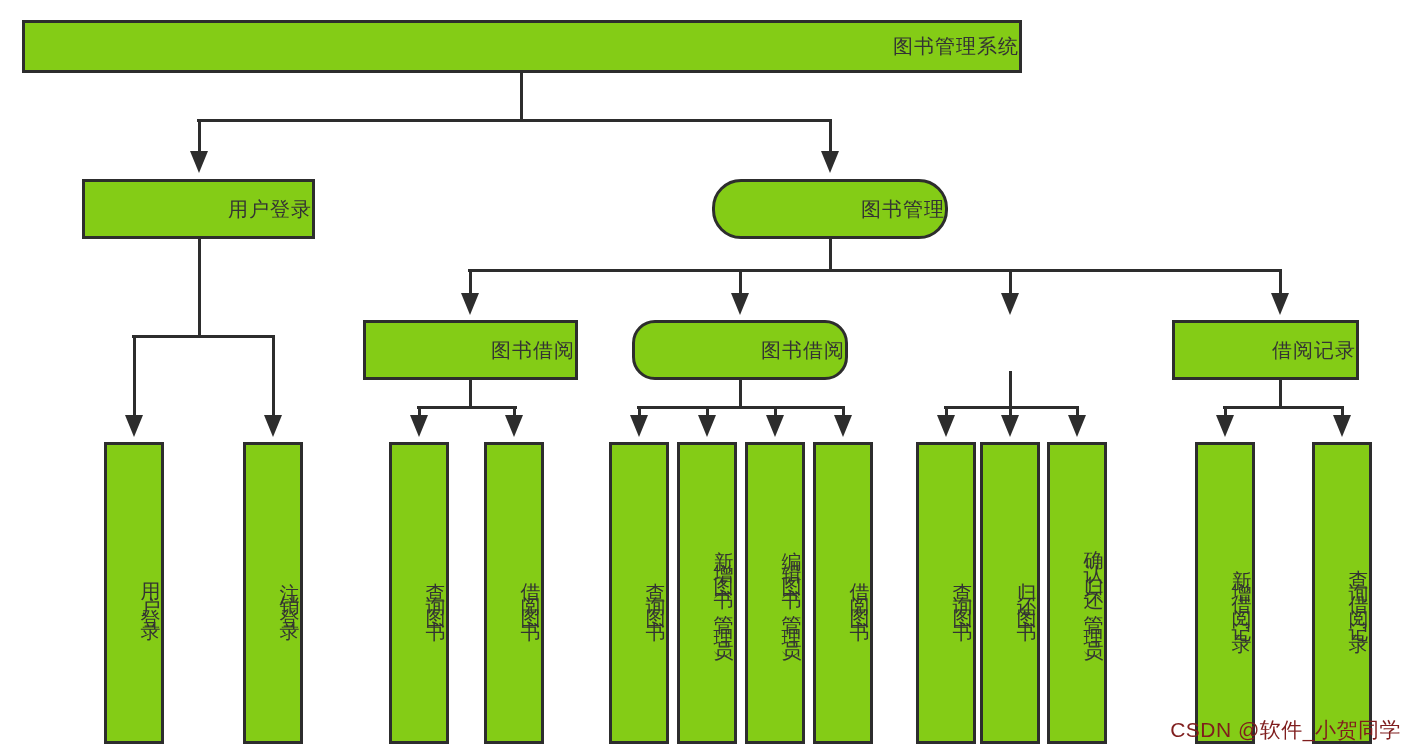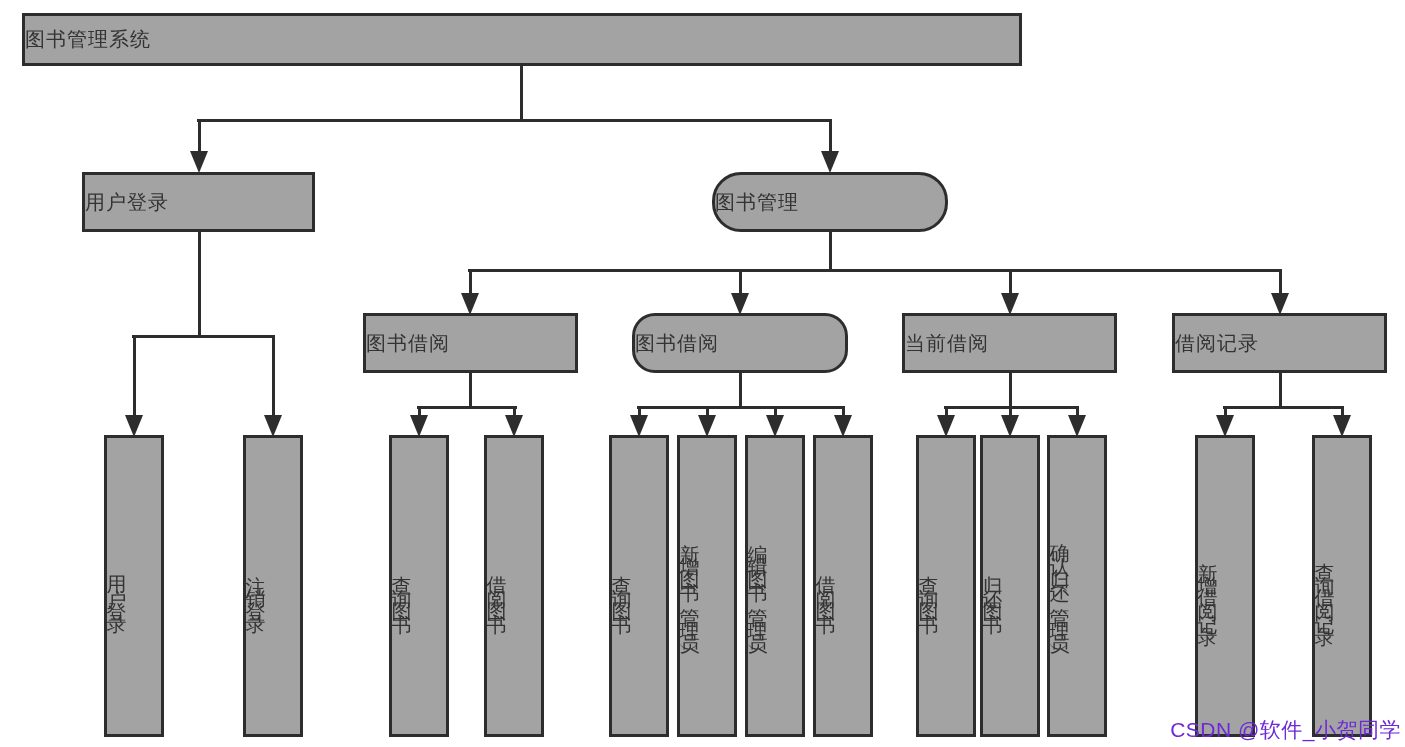--- a/index.html
+++ b/index.html
@@ -1,38 +1,38 @@
 <!DOCTYPE html>
 <html><head>
 <meta charset="utf-8">
 <style>
   html,body{margin:0;padding:0;background:#ffffff;}
   .canvas{
     position:relative;width:1405px;height:747px;background:#ffffff;
     font-family:"Liberation Sans","DejaVu Sans",sans-serif;color:#333333;overflow:hidden;
   }
   .box{
-    position:absolute;box-sizing:border-box;border:3px solid #2d2d2d;background:#a3a3a3;
-    display:flex;align-items:center;justify-content:flex-start;
-    font-size:20px;letter-spacing:1px;z-index:2;
+    position:absolute;box-sizing:border-box;border:3px solid #2d2d2d;background:#84cc16;
+    display:flex;align-items:center;justify-content:flex-end;
+    font-size:20px;letter-spacing:1px;z-index:2;margin-top:7px;
   }
   .vbox .vtext{
     writing-mode:vertical-rl;text-orientation:mixed;
     font-size:20px;letter-spacing:13px;line-height:1;
   }
   .vl,.hl{position:absolute;background:#2d2d2d;z-index:1;}
   .vl{width:3px;}
   .hl{height:3px;}
   .ah{
     position:absolute;width:0;height:0;z-index:1;
     border-left:9px solid transparent;border-right:9px solid transparent;
     border-top:22px solid #2d2d2d;
   }
   .watermark{
-    position:absolute;right:4px;bottom:3px;font-size:21px;color:#6d28d9;
+    position:absolute;right:4px;bottom:3px;font-size:21px;color:#7f1d1d;
     letter-spacing:0.5px;z-index:10;white-space:nowrap;
   }
 </style>
 </head>
 <body>
 
 <div class="canvas">
 
   <div class="box" style="left:22px;top:13px;width:1000px;height:53px;">
     <span>图书管理系统</span>
@@ -44,24 +44,21 @@
   <div class="box" style="left:712px;top:172px;width:236px;height:60px;border-radius:29px;">
     <span>图书管理</span>
   </div>
 
   <div class="box" style="left:363px;top:313px;width:215px;height:60px;">
     <span>图书借阅</span>
   </div>
   <div class="box" style="left:632px;top:313px;width:216px;height:60px;border-radius:23px;">
     <span>图书借阅</span>
   </div>
-  <div class="box" style="left:902px;top:313px;width:215px;height:60px;">
-    <span>当前借阅</span>
-  </div>
-  <div class="box" style="left:1172px;top:313px;width:215px;height:60px;">
+  <div class="box" style="left:1172px;top:313px;width:187px;height:60px;">
     <span>借阅记录</span>
   </div>
 
   <div class="box vbox" style="left:104px;top:435px;width:60px;height:302px;">
     <span class="vtext">用户登录</span>
   </div>
   <div class="box vbox" style="left:243px;top:435px;width:60px;height:302px;">
     <span class="vtext">注销登录</span>
   </div>
   <div class="box vbox" style="left:389px;top:435px;width:60px;height:302px;">

